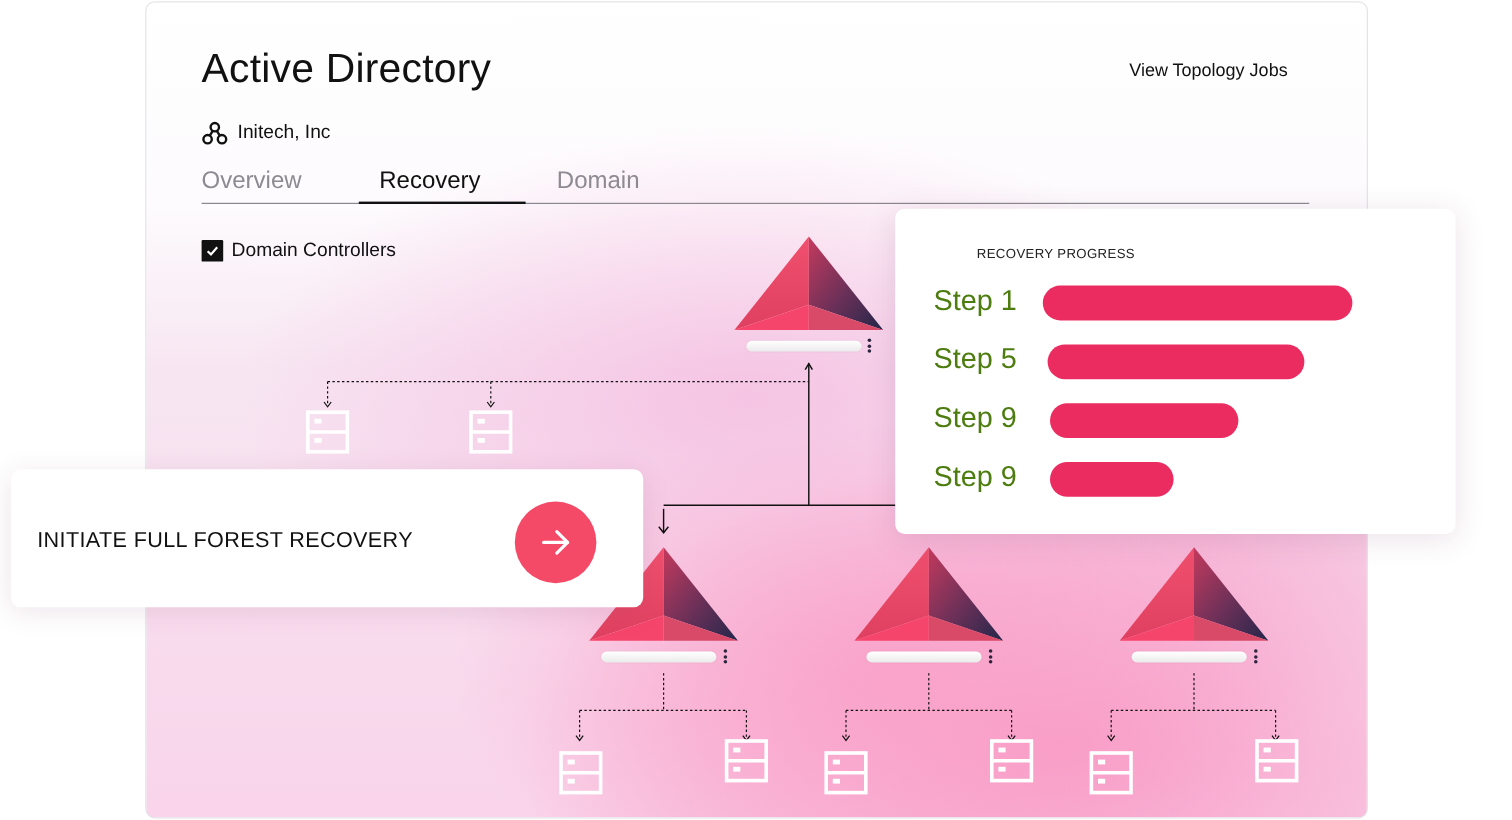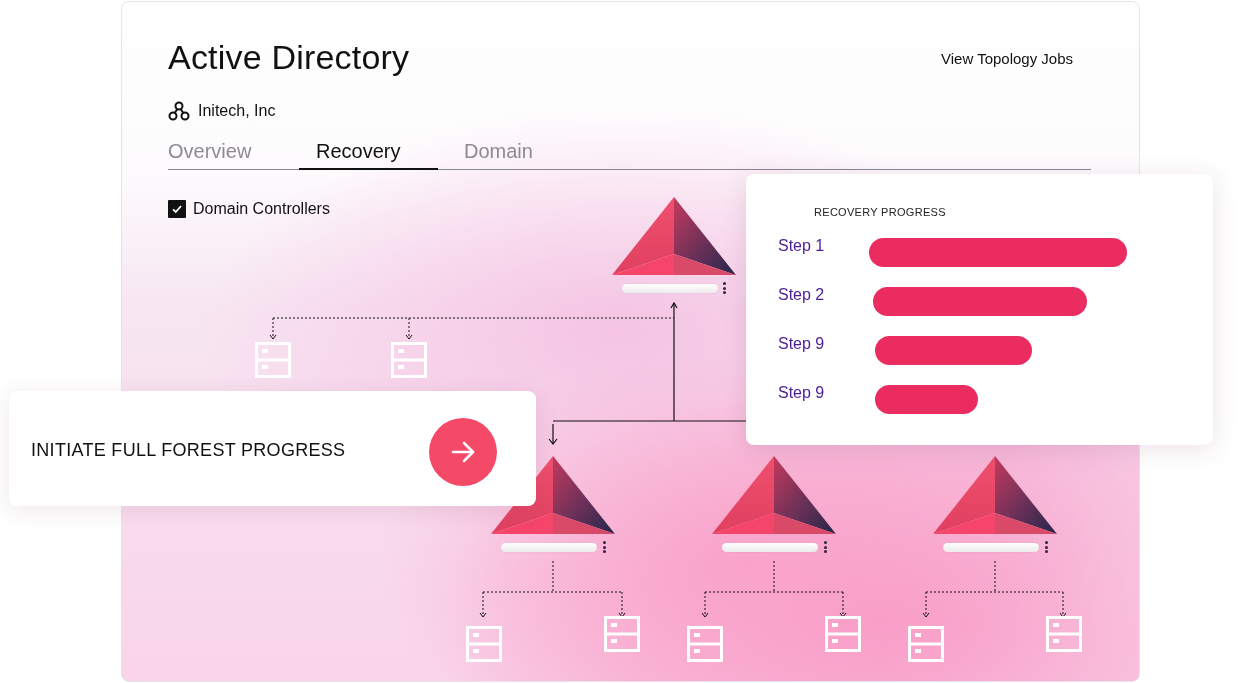--- a/index.html
+++ b/index.html
@@ -34,21 +34,21 @@
   .node-label { position: absolute; height: 9px; border-radius: 5px; background: linear-gradient(180deg, #ffffff, #ebebeb); box-shadow: 0 0 2px rgba(0,0,0,0.08); }
   .kebab { position: absolute; width: 3px; display: flex; flex-direction: column; gap: 1.5px; }
   .kebab i { display: block; width: 3px; height: 3px; border-radius: 50%; background: #2b2540; }
 
   .progress-card {
     position: absolute; left: 746px; top: 174px; width: 467px; height: 271px;
     background: #ffffff; border-radius: 8px;
     box-shadow: 0 4px 24px rgba(120,60,100,0.15);
   }
   .progress-title { position: absolute; left: 32px; top: 32px; font-size: 11px; letter-spacing: 0.3px; color: #222; margin-left: 36px; }
-  .step-label { position: absolute; left: 32px; font-size: 16px; color: #4c1d95; }
+  .step-label { position: absolute; left: 32px; font-size: 24px; color: #4d7c0f; }
   .bar { position: absolute; height: 29px; border-radius: 15px; background: #eb2c61; }
 
   .recovery-card {
     position: absolute; left: 9px; top: 391px; width: 527px; height: 115px;
     background: #ffffff; border-radius: 8px;
     box-shadow: 0 4px 22px rgba(120,60,100,0.13);
     cursor: pointer;
   }
   .recovery-label { position: absolute; left: 22px; top: 49px; font-size: 18px; letter-spacing: 0.3px; color: #111; }
   .go-btn { position: absolute; left: 420px; top: 27px; width: 68px; height: 68px; border-radius: 50%; background: #f44a68; display: flex; align-items: center; justify-content: center; cursor: pointer; }
@@ -216,29 +216,29 @@
 <div class="kebab node" style="left:1045px;top:541px;">
     <i></i>
     <i></i>
     <i></i>
   </div>
 
 <div class="progress-card">
   <div class="progress-title">RECOVERY PROGRESS</div>
   <div class="step-label" style="top:63px">Step 1</div>
   <div class="bar" style="left:123px;top:64px;width:258px"></div>
-  <div class="step-label" style="top:112px">Step 2</div>
+  <div class="step-label" style="top:112px">Step 5</div>
   <div class="bar" style="left:127px;top:113px;width:214px"></div>
   <div class="step-label" style="top:161px">Step 9</div>
   <div class="bar" style="left:129px;top:162px;width:157px"></div>
   <div class="step-label" style="top:210px">Step 9</div>
   <div class="bar" style="left:129px;top:211px;width:103px"></div>
 </div>
 
 <div class="recovery-card">
-  <div class="recovery-label">INITIATE FULL FOREST PROGRESS</div>
+  <div class="recovery-label">INITIATE FULL FOREST RECOVERY</div>
   <div class="go-btn">
     <svg width="30" height="30" viewBox="0 0 30 30" fill="none" stroke="#fff" stroke-width="2.6" stroke-linecap="round" stroke-linejoin="round">
       <line x1="5" y1="15" x2="25" y2="15"></line>
         <polyline points="16,6 25,15 16,24"></polyline>
     </svg>
   </div>
 </div>
 
 </body></html>

